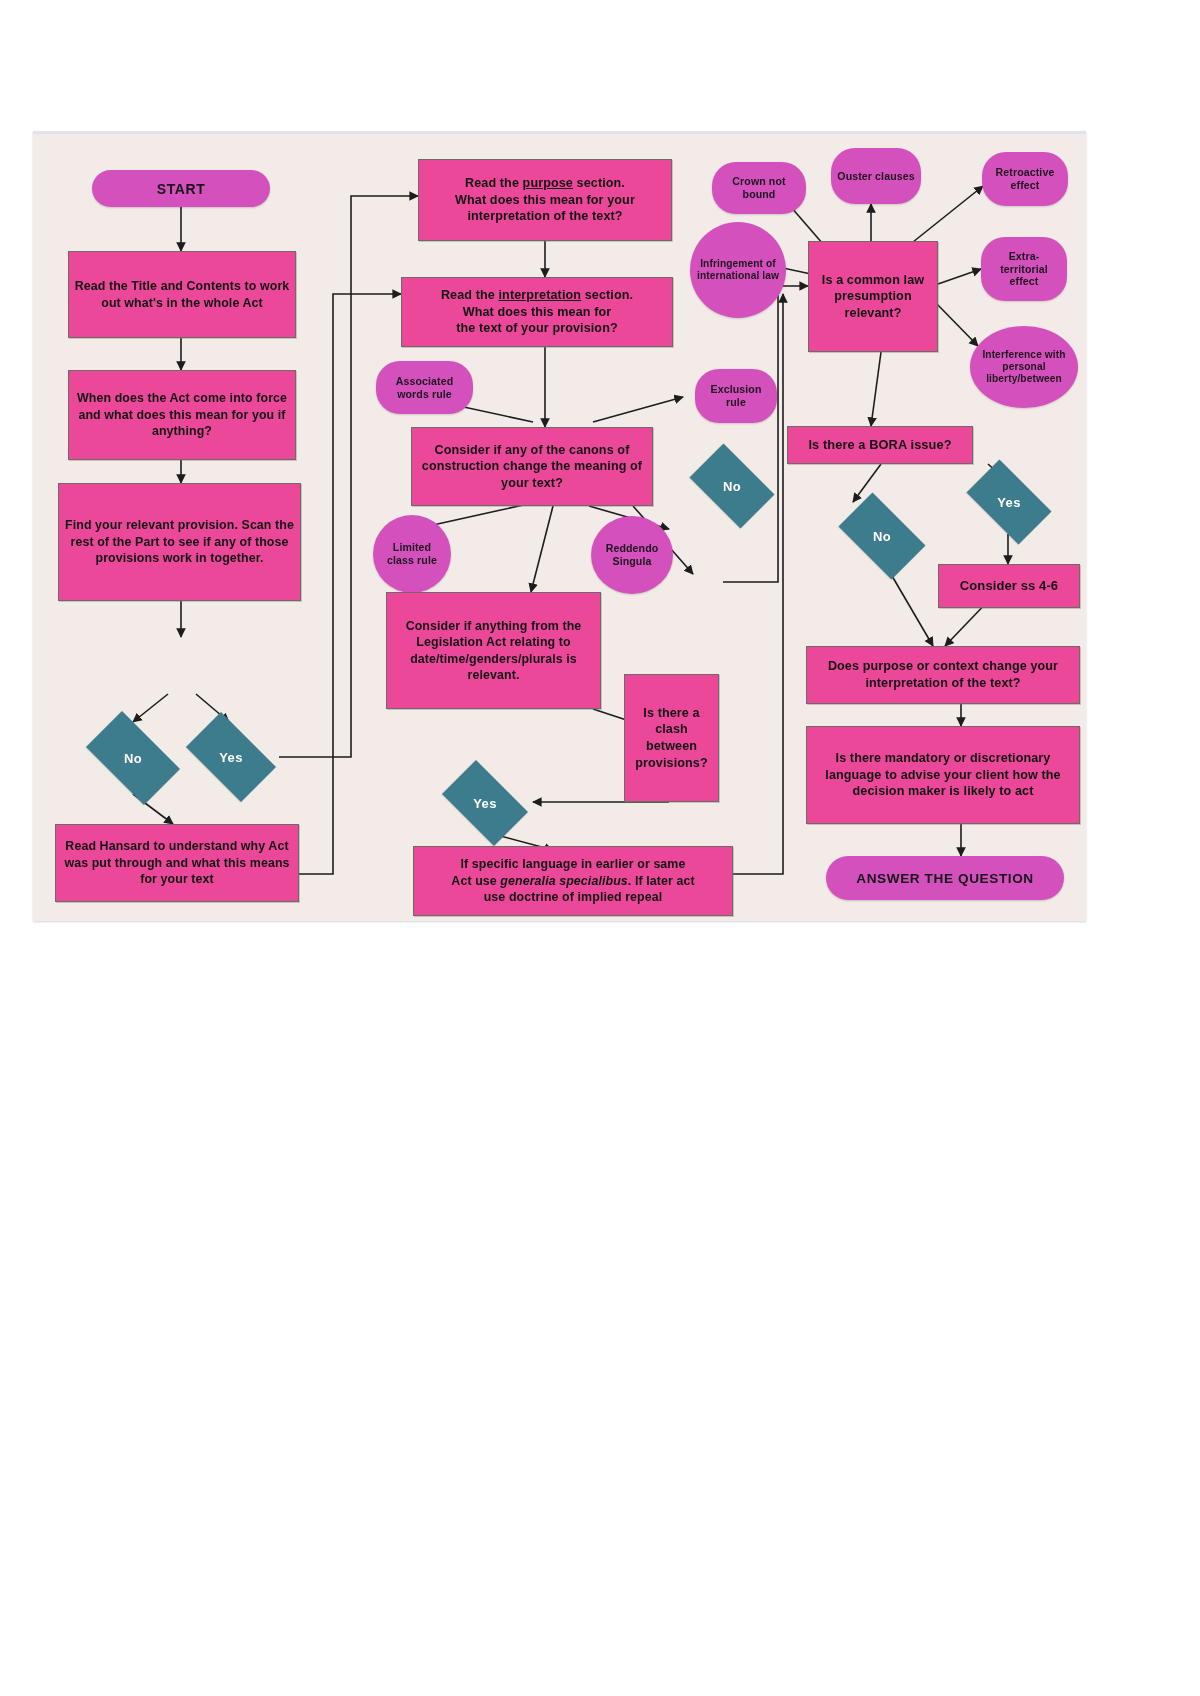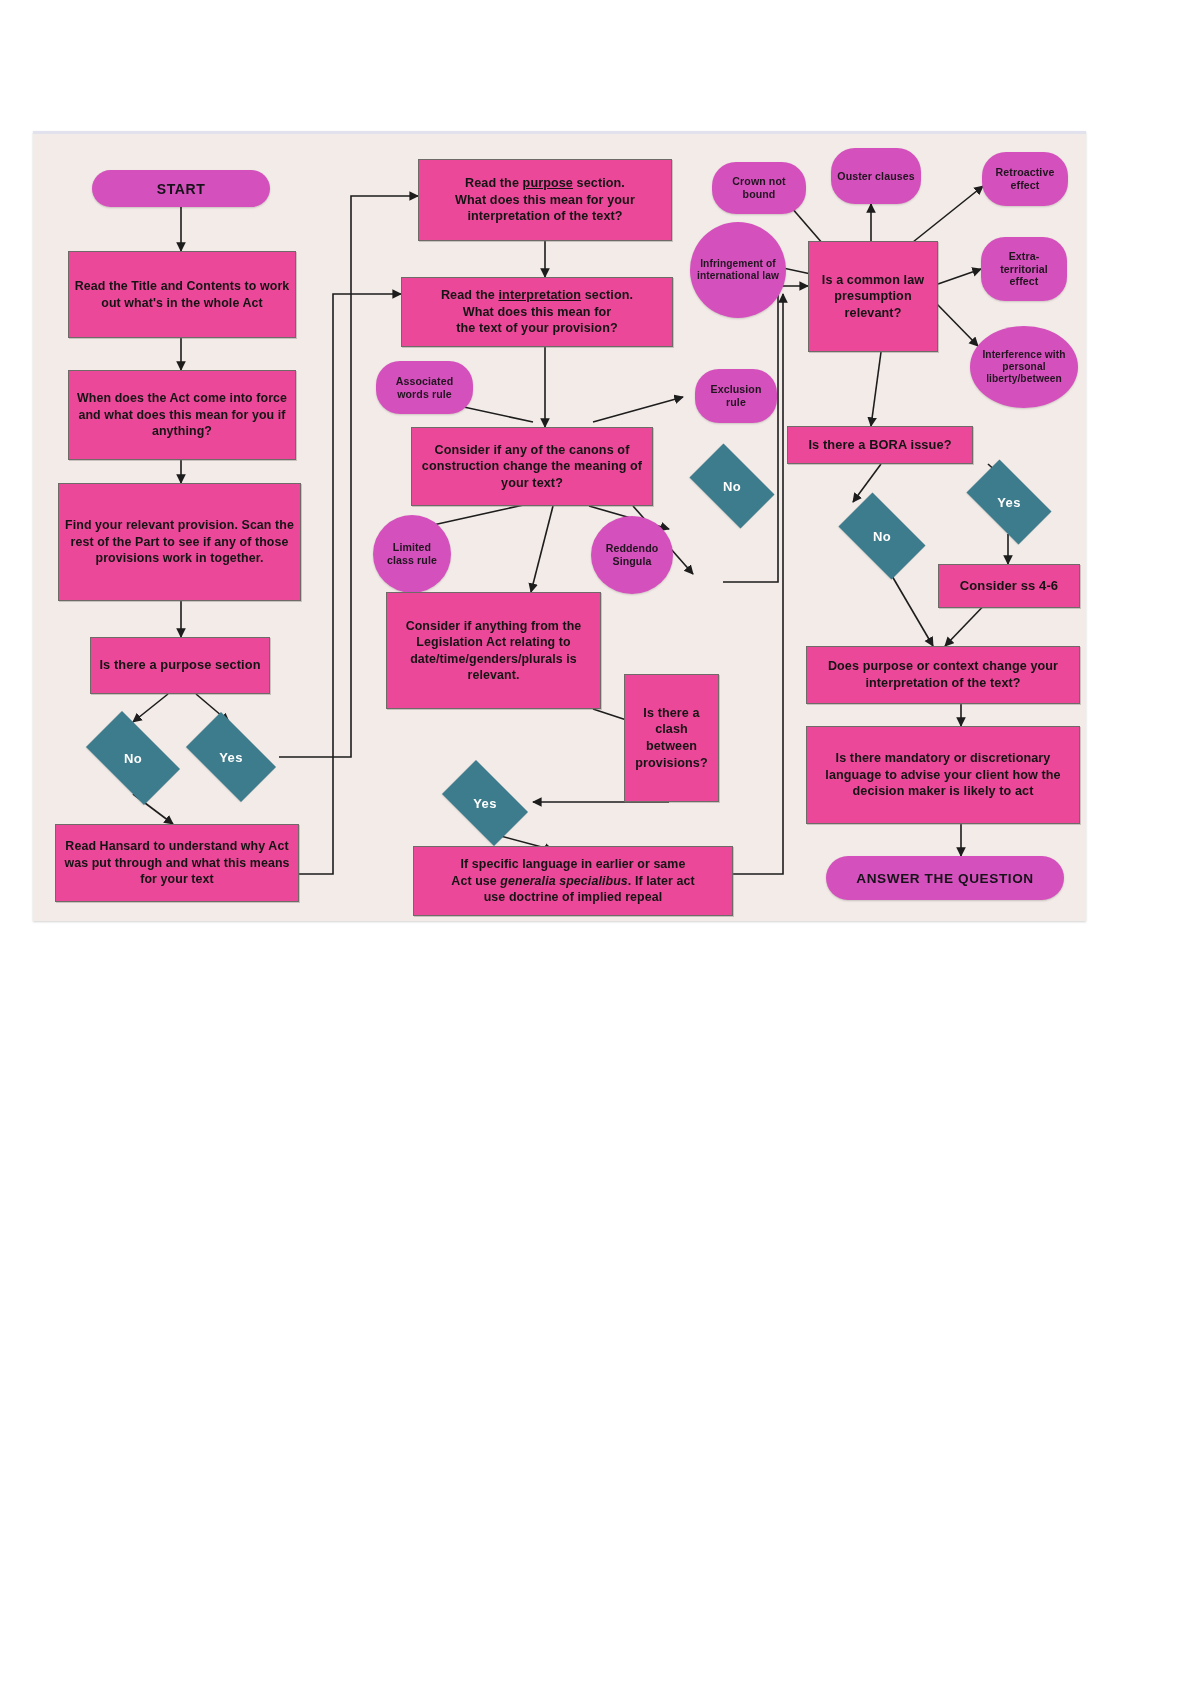--- a/index.html
+++ b/index.html
@@ -158,23 +158,20 @@
     </div>
 
     <div class="node box" style="left:35px;top:236px;width:228px;height:90px;font-size:12.4px;">
       <span>When does the Act come into force and what does this mean for you if anything?</span>
     </div>
 
     <div class="node box" style="left:25px;top:349px;width:243px;height:118px;font-size:12.4px;">
       <span>Find your relevant provision. Scan the rest of the Part to see  if any of those provisions work in together.</span>
     </div>
 
-    <div class="node box" style="left:57px;top:503px;width:180px;height:57px;font-size:12.8px;">
-      <span>Is there a purpose section</span>
-    </div>
 
     <div class="node diamond" style="left:42px;top:588px;width:116px;height:72px;font-size:13px;">
       <span class="dshape"></span>
       <span class="dlabel">No</span>
     </div>
 
     <div class="node diamond" style="left:143px;top:588px;width:110px;height:70px;font-size:13px;">
       <span class="dshape"></span>
       <span class="dlabel">Yes</span>
     </div>

